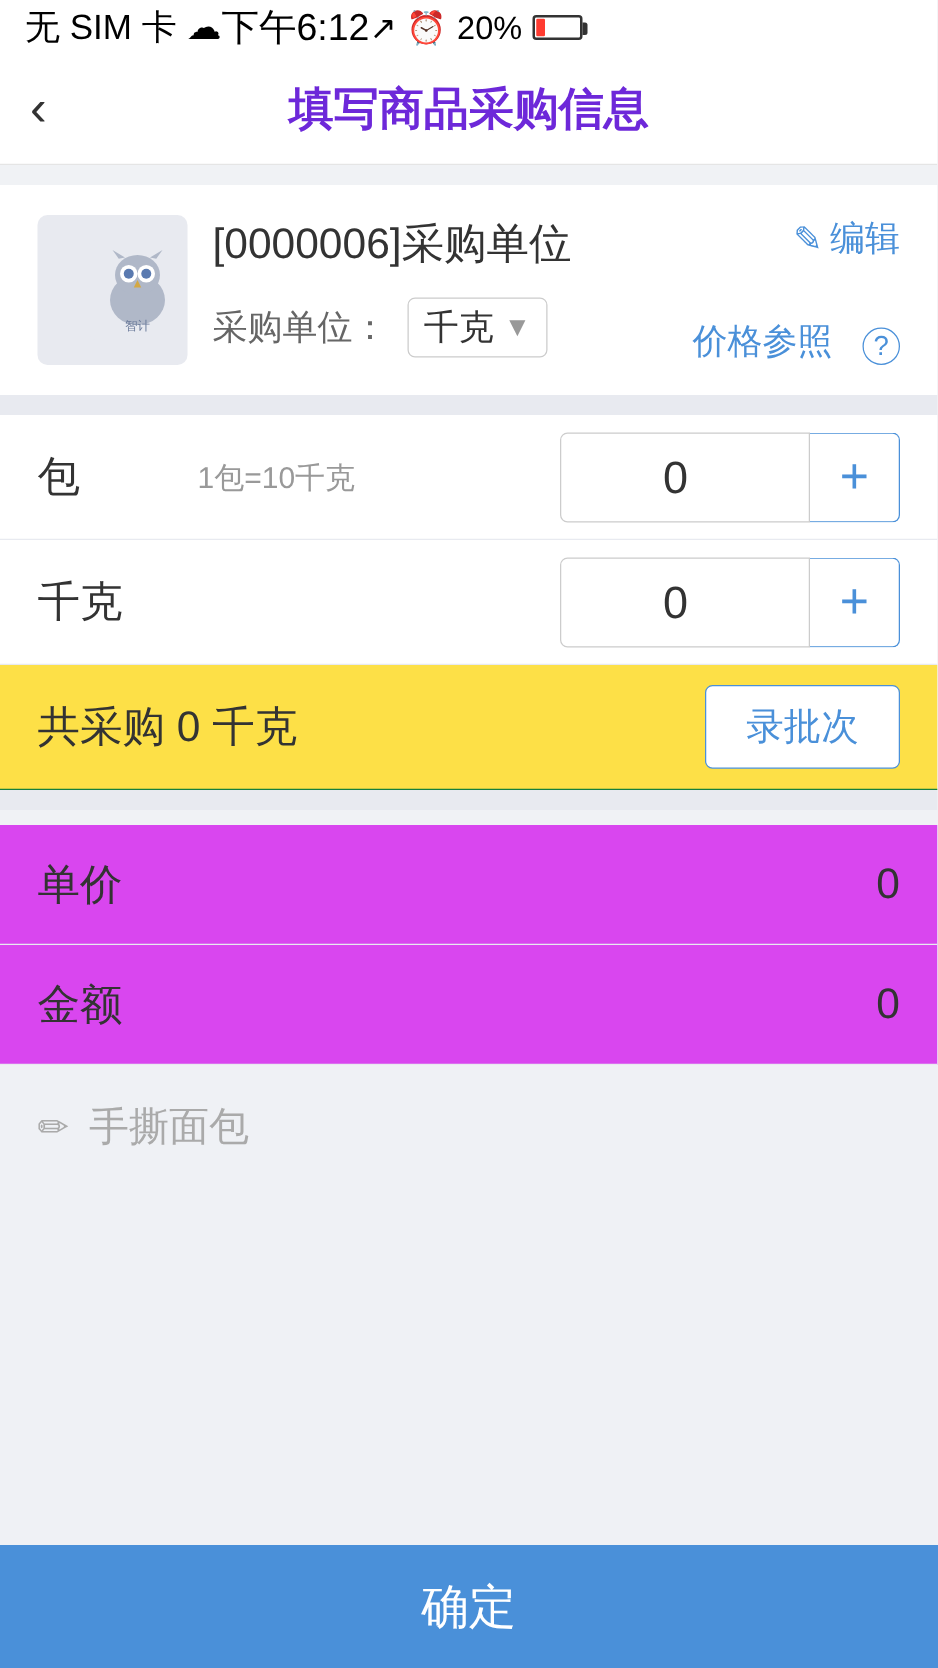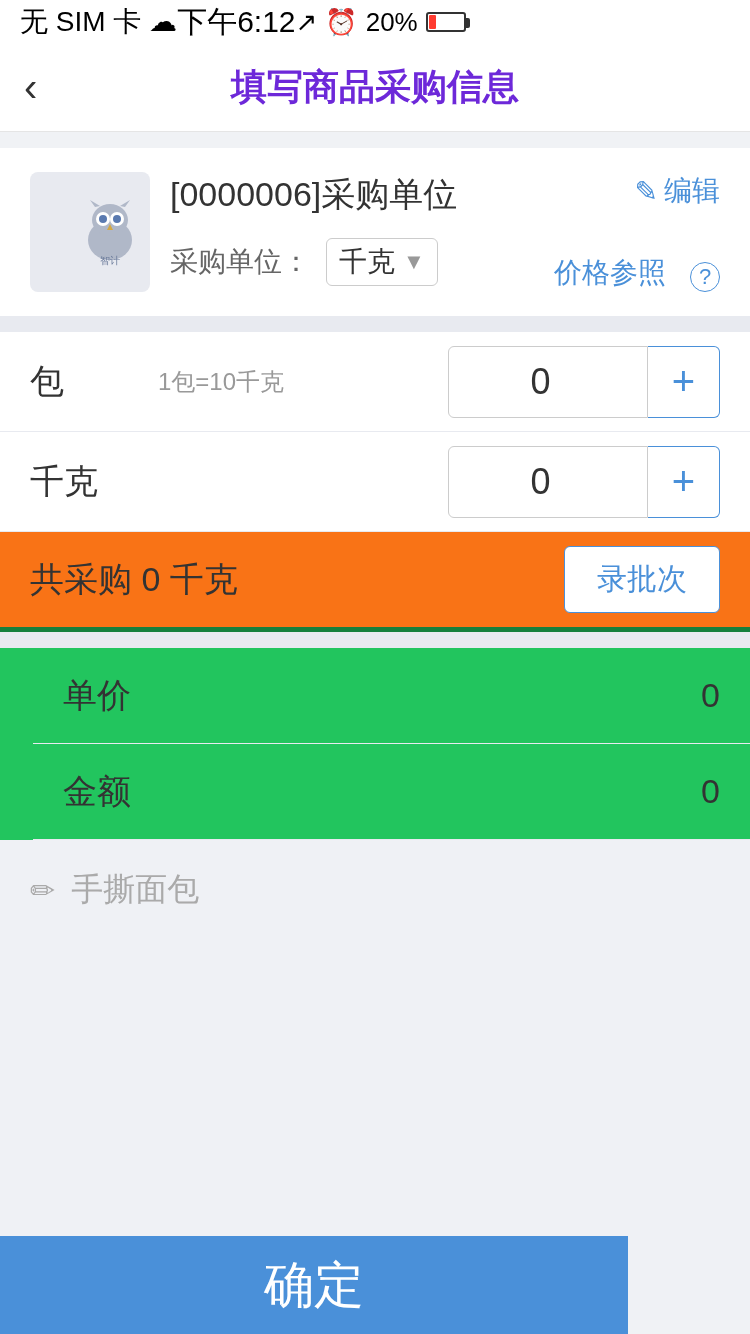--- a/index.html
+++ b/index.html
@@ -207,47 +207,46 @@
       display: flex;
       align-items: center;
       justify-content: center;
       font-size: 40px;
       color: #4a90d9;
       cursor: pointer;
     }
 
     
     .total-row {
-      background: #f97316;
+      background: #fde047;
       display: flex;
       align-items: center;
       padding: 0 30px;
       height: 100px;
-      border-bottom: 5px solid #15803d;
+      border-bottom: 1px solid #15803d;
     }
     .total-label {
       font-size: 34px;
       color: #333;
     }
     .total-spacer { flex: 1; }
     .record-btn {
       border: 1px solid #4a90d9;
       color: #4a90d9;
       background: #fff;
       border-radius: 6px;
       padding: 12px 32px;
       font-size: 30px;
       cursor: pointer;
     }
 
     
     .info-section {
-      background: #22c55e;
-      margin-top: 0;
-      padding-left: 33px;
+      background: #d946ef;
+      margin-top: 12px;
     }
     .info-row {
       display: flex;
       align-items: center;
       padding: 0 30px;
       height: 96px;
       border-bottom: 1px solid #e8eaf0;
     }
     .info-label {
       font-size: 34px;
@@ -278,25 +277,25 @@
 
     
     .white-space {
       background: #eff1f5;
       flex: 1;
       min-height: 300px;
     }
 
     
     .confirm-btn {
-      width: 628px;
+      width: 750px;
       height: 98px;
       background: #4a90d9;
       color: #fff;
-      font-size: 50px;
+      font-size: 38px;
       font-weight: 500;
       border: none;
       outline: none;
       cursor: pointer;
       display: flex;
       align-items: center;
       justify-content: center;
       position: fixed;
       bottom: 0;
       left: 0;

